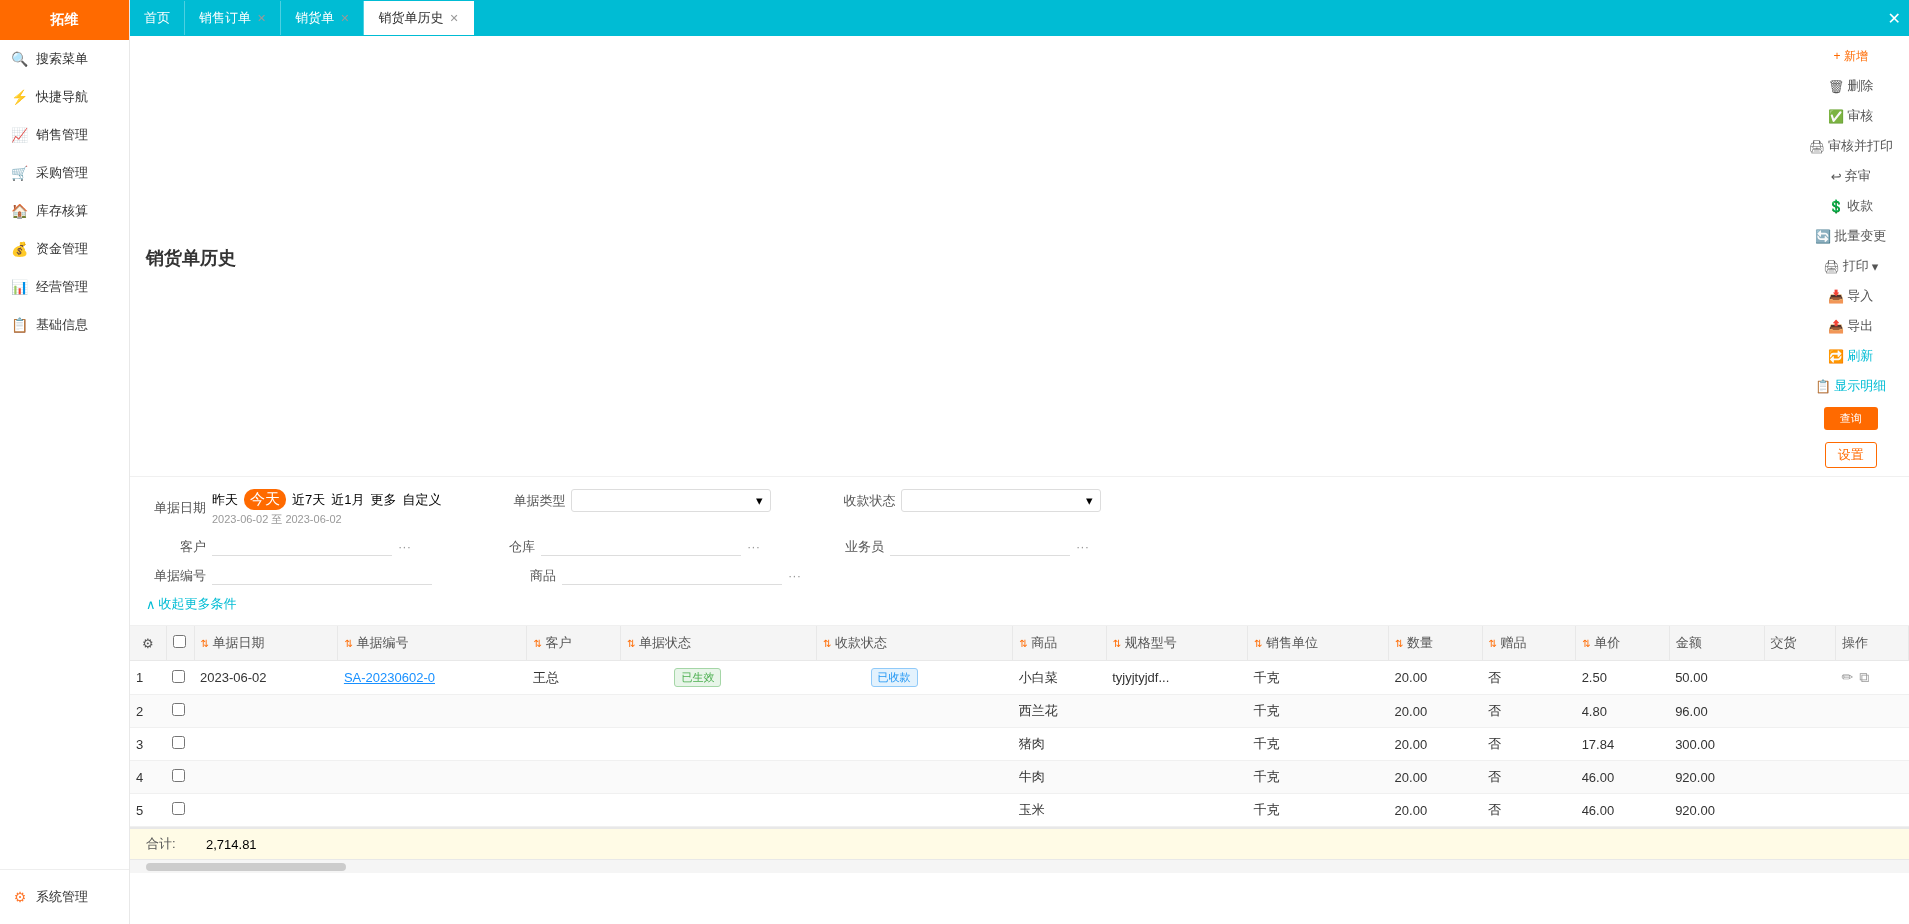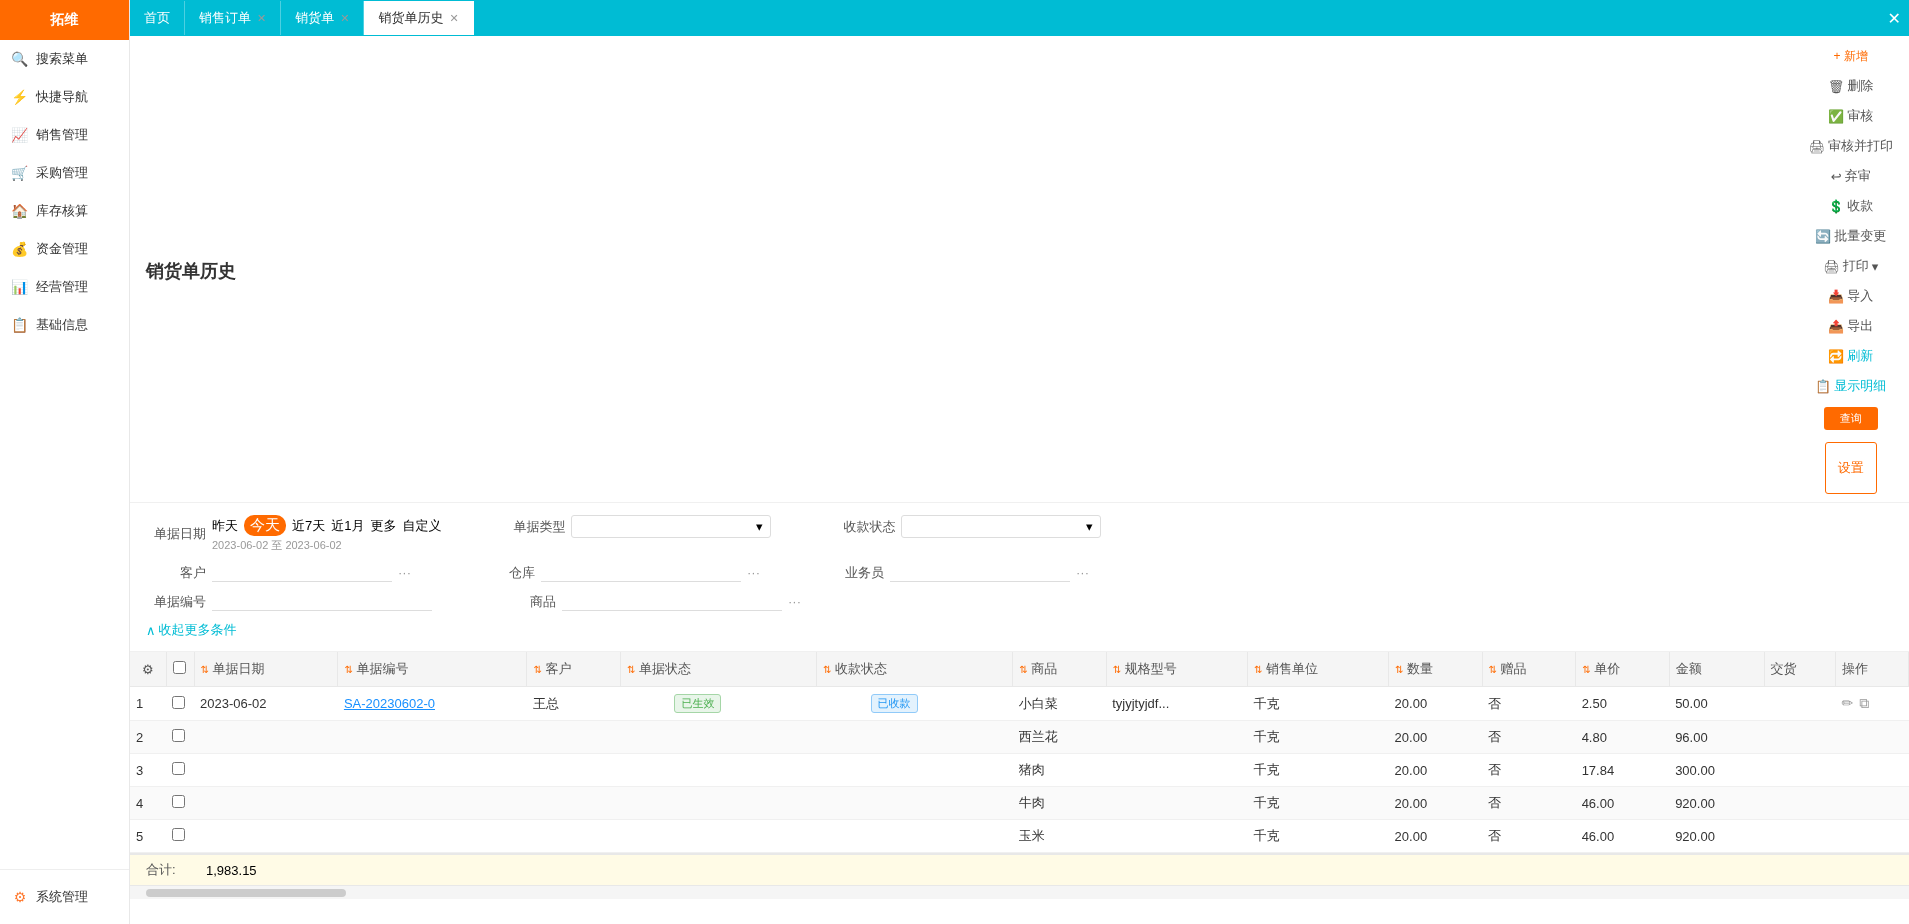--- a/index.html
+++ b/index.html
@@ -23,21 +23,21 @@
     .content { flex: 1; background: #fff; overflow: auto; padding: 0; }
 
     
     .page-header { display: flex; align-items: center; justify-content: space-between; padding: 12px 16px 8px; border-bottom: 1px solid #f0f0f0; }
     .page-title { font-size: 18px; font-weight: bold; color: #333; }
     .toolbar { display: flex; align-items: center; gap: 12px; flex-wrap: wrap; flex-direction: column; }
     .toolbar-btn { display: flex; align-items: center; gap: 3px; color: #555; cursor: pointer; font-size: 12px; white-space: nowrap; }
     .toolbar-btn.orange { color: #ff6a00; }
     .toolbar-btn.teal { color: #00bcd4; }
     .btn-query { background: #ff6a00; color: #fff; border: none; padding: 4px 16px; border-radius: 3px; cursor: pointer; font-size: 11px; }
-    .btn-setting { background: #fff; color: #ff6a00; border: 1px solid #ff6a00; padding: 16px 12px; border-radius: 3px; cursor: pointer; font-size: 13px; }
+    .btn-setting { background: #fff; color: #ff6a00; border: 1px solid #ff6a00; padding: 3px 12px; border-radius: 3px; cursor: pointer; font-size: 13px; }
 
     
     .filter-area { padding: 12px 16px; border-bottom: 1px solid #f0f0f0; }
     .filter-row { display: flex; align-items: flex-start; gap: 0; margin-bottom: 10px; flex-wrap: wrap; }
     .filter-item { display: flex; align-items: center; margin-right: 24px; gap: 6px; }
     .filter-label { color: #555; white-space: nowrap; min-width: 60px; text-align: right; }
     .filter-input { border: none; border-bottom: 1px solid #ddd; padding: 2px 4px; min-width: 120px; color: #333; outline: none; font-size: 12px; background: transparent; }
     .filter-select { border: 1px solid #ddd; padding: 3px 8px; background: #fff; border-radius: 3px; min-width: 140px; cursor: pointer; display: flex; align-items: center; justify-content: space-between; }
     .date-shortcuts { display: flex; gap: 6px; align-items: center; font-size: 12px; }
     .date-shortcut { color: #000000; cursor: pointer; }
@@ -396,21 +396,21 @@
               <td>920.00</td>
               <td></td>
               <td></td>
             </tr>
           </tbody>
       </table>
     </div>
 
     <div class="table-footer">
       <span class="footer-label">合计:</span>
-      <span style="padding-right:200px;">1,983.15</span>
+      <span style="padding-right:200px;">2,714.81</span>
     </div>
 
     <div style="background:#f5f5f5; height:14px; border-top:1px solid #e8e8e8;">
       <div style="width:200px; height:8px; background:#ccc; border-radius:4px; margin:3px 16px; display:inline-block;"></div>
     </div>
 
 
   </div>
 </div>
 

